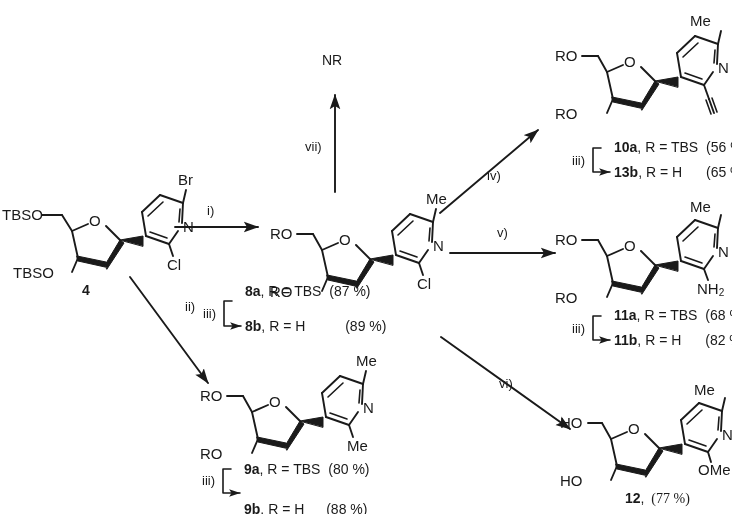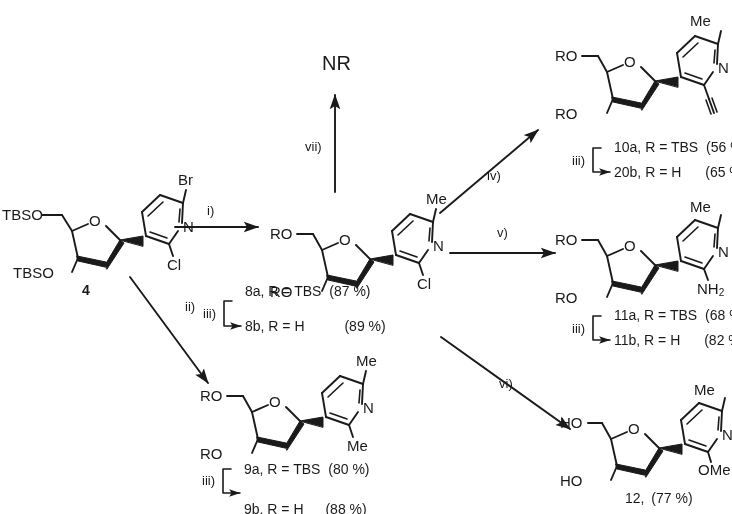--- a/index.html
+++ b/index.html
@@ -32,28 +32,28 @@
   .atom {
     font-size: 15px;
   }
   .cond {
     font-size: 13px;
   }
   .cmpd {
     font-size: 14px;
   }
   .cmpd b {
-    font-weight: normal;
+    font-weight: bold;
   }
   .sub {
     font-size: 10px;
     vertical-align: -0.22em;
   }
   .nr {
-    font-size: 20px;
+    font-size: 14px;
   }
   .bold-num {
     font-size: 14px;
     font-weight: bold;
   }
 </style>
 </head>
 <body>
 
 <div id="scheme">
@@ -336,21 +336,21 @@
   <div class="lbl atom" style="left:555px; top:106px;">RO</div>
   <div class="lbl atom" style="left:624px; top:54px;">O</div>
   <div class="lbl atom" style="left:718px; top:60px;">N</div>
   <div class="lbl atom" style="left:690px; top:13px;">Me</div>
 
   <div class="lbl cmpd" style="left:614px; top:140px;">
     <b>10a</b><span>, </span><span>R = TBS</span>
     <span style="margin-left:4px;">(56 %)</span>
   </div>
   <div class="lbl cmpd" style="left:614px; top:165px;">
-    <b>20b</b><span>, </span><span>R = H</span>
+    <b>13b</b><span>, </span><span>R = H</span>
     <span style="margin-left:20px;">(65 %)</span>
   </div>
 
   <div class="lbl atom" style="left:555px; top:232px;">RO</div>
   <div class="lbl atom" style="left:555px; top:290px;">RO</div>
   <div class="lbl atom" style="left:624px; top:238px;">O</div>
   <div class="lbl atom" style="left:718px; top:244px;">N</div>
   <div class="lbl atom" style="left:690px; top:199px;">Me</div>
   <div class="lbl atom" style="left:697px; top:281px;">
     <span>NH</span><span class="sub">2</span>
@@ -367,16 +367,16 @@
 
   <div class="lbl atom" style="left:560px; top:415px;">HO</div>
   <div class="lbl atom" style="left:560px; top:473px;">HO</div>
   <div class="lbl atom" style="left:628px; top:421px;">O</div>
   <div class="lbl atom" style="left:722px; top:427px;">N</div>
   <div class="lbl atom" style="left:694px; top:382px;">Me</div>
   <div class="lbl atom" style="left:698px; top:462px;">OMe</div>
 
   <div class="lbl cmpd" style="left:625px; top:491px;">
     <b>12</b><span>,</span>
-    <span style="margin-left:3px;">(77 %)</span>
+    <span style="margin-left:3px;font-family:Liberation Serif, serif;">(77 %)</span>
   </div>
 
 </div>
 
 </body></html>

